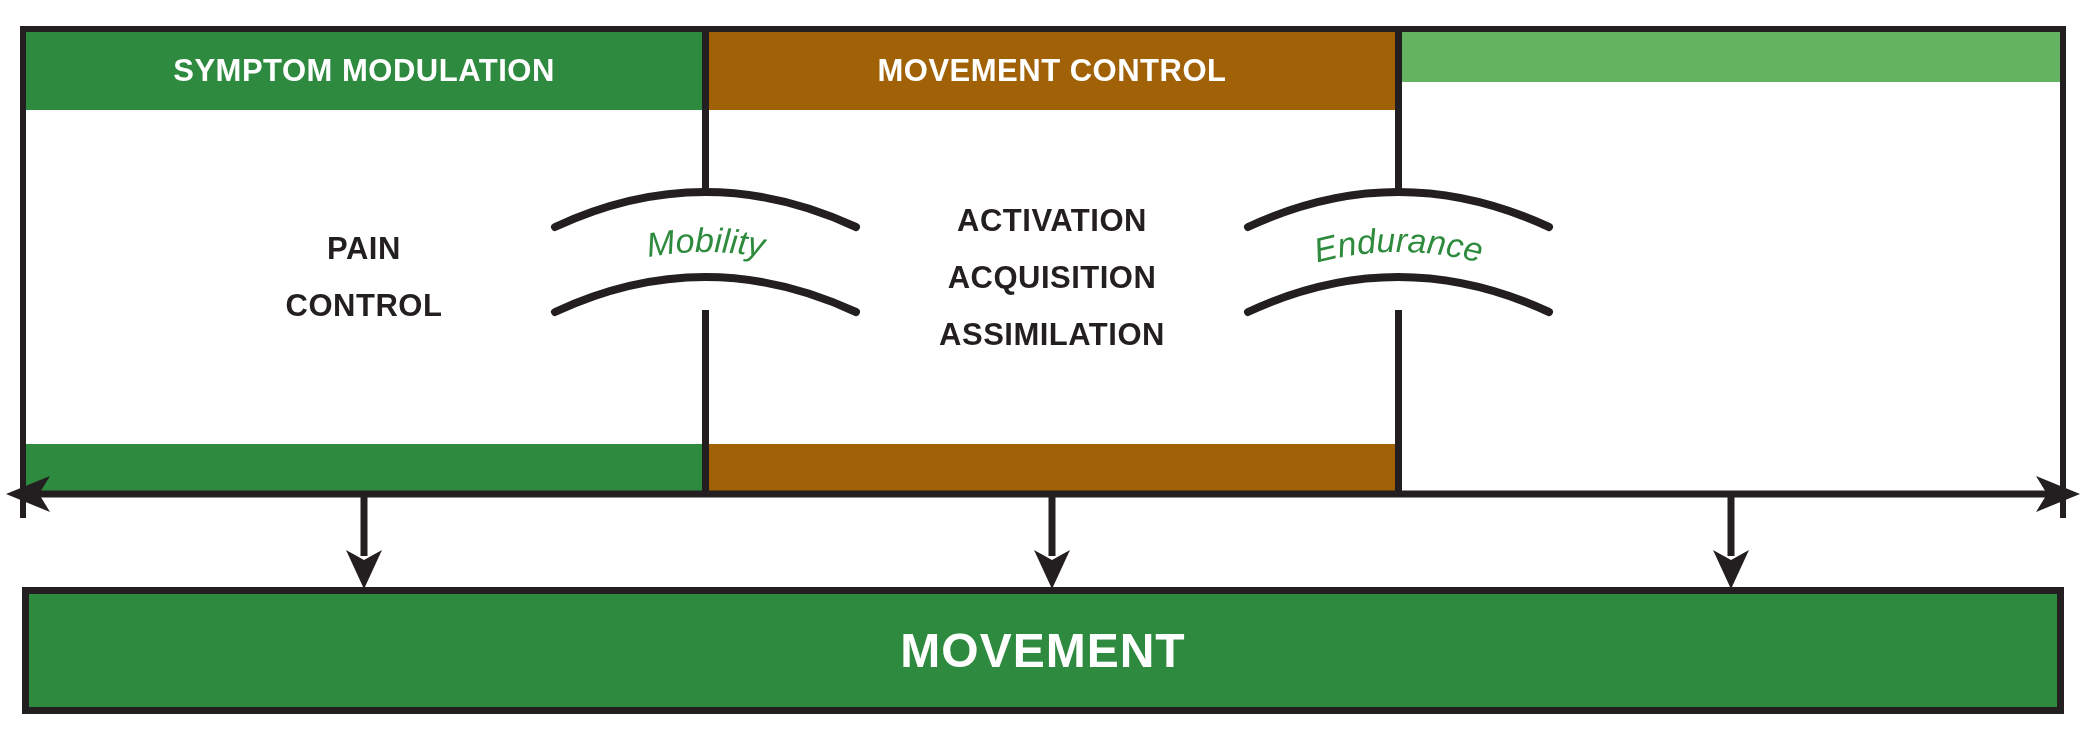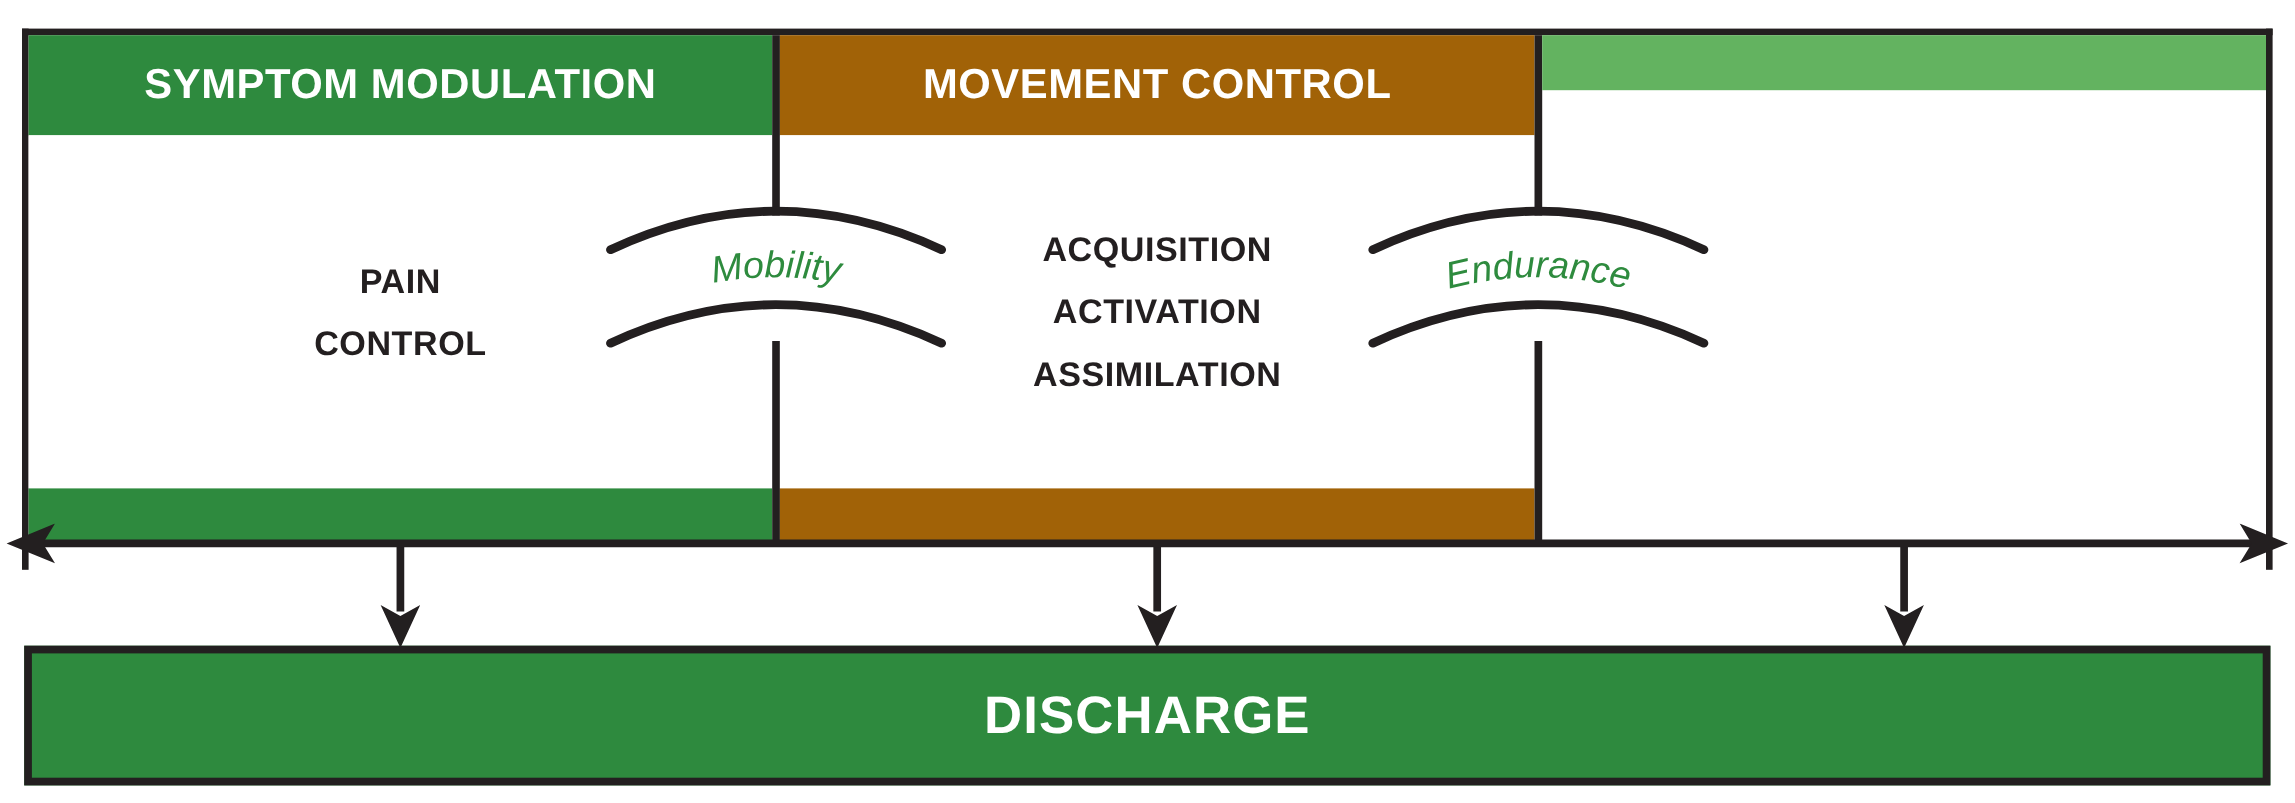--- a/index.html
+++ b/index.html
@@ -23,25 +23,25 @@
     display: flex;
     background: #ffffff;
   }
   .col { display: flex; flex-direction: column; }
   .col-1 { width: 676px; }
   .col-2 { width: 686px; }
   .col-3 { width: 658px; }
   .v-divider { width: 7px; background: #231F20; }
 
   .col-header {
-    height: 91px;
+    height: 78px;
     display: flex; align-items: center; justify-content: center;
     color: #ffffff;
     font-weight: bold;
-    font-size: 38px;
+    font-size: 31px;
     letter-spacing: 0.5px;
     white-space: nowrap;
   }
   .col-1 .col-header, .col-1 .col-strip { background: #2E8A3E; }
   .col-2 .col-header, .col-2 .col-strip { background: #a16207; }
   .col-3 .col-header, .col-3 .col-strip { background: #63B360; }
 
   .col-body {
     flex: 1;
     background: #ffffff;
@@ -102,22 +102,22 @@
         <div class="line">CONTROL</div>
       </div>
       <div class="col-strip"></div>
     </div>
 
     <div class="v-divider"></div>
 
     <div class="col col-2">
       <div class="col-header">MOVEMENT CONTROL</div>
       <div class="col-body">
+        <div class="line">ACTIVATION</div>
         <div class="line">ACQUISITION</div>
-        <div class="line">ACTIVATION</div>
         <div class="line">ASSIMILATION</div>
       </div>
       <div class="col-strip"></div>
     </div>
 
     <div class="v-divider"></div>
 
     <div class="col col-3">
       <div class="col-strip"></div>
     </div>
@@ -156,16 +156,16 @@
   <svg class="down-arrows" viewBox="0 0 2086 100">
     <line x1="364" y1="2" x2="364" y2="62" stroke="#231F20" stroke-width="7"></line>
     <path d="M 364,95 L 346,56 L 364,66 L 382,56 Z" fill="#231F20"></path>
     <line x1="1052" y1="2" x2="1052" y2="62" stroke="#231F20" stroke-width="7"></line>
     <path d="M 1052,95 L 1034,56 L 1052,66 L 1070,56 Z" fill="#231F20"></path>
     <line x1="1731" y1="2" x2="1731" y2="62" stroke="#231F20" stroke-width="7"></line>
     <path d="M 1731,95 L 1713,56 L 1731,66 L 1749,56 Z" fill="#231F20"></path>
   </svg>
 
   <div class="discharge-box">
-    <span>DISCHARGE</span>
+    <span>MOVEMENT</span>
   </div>
 
 </div>
 
 </body></html>

